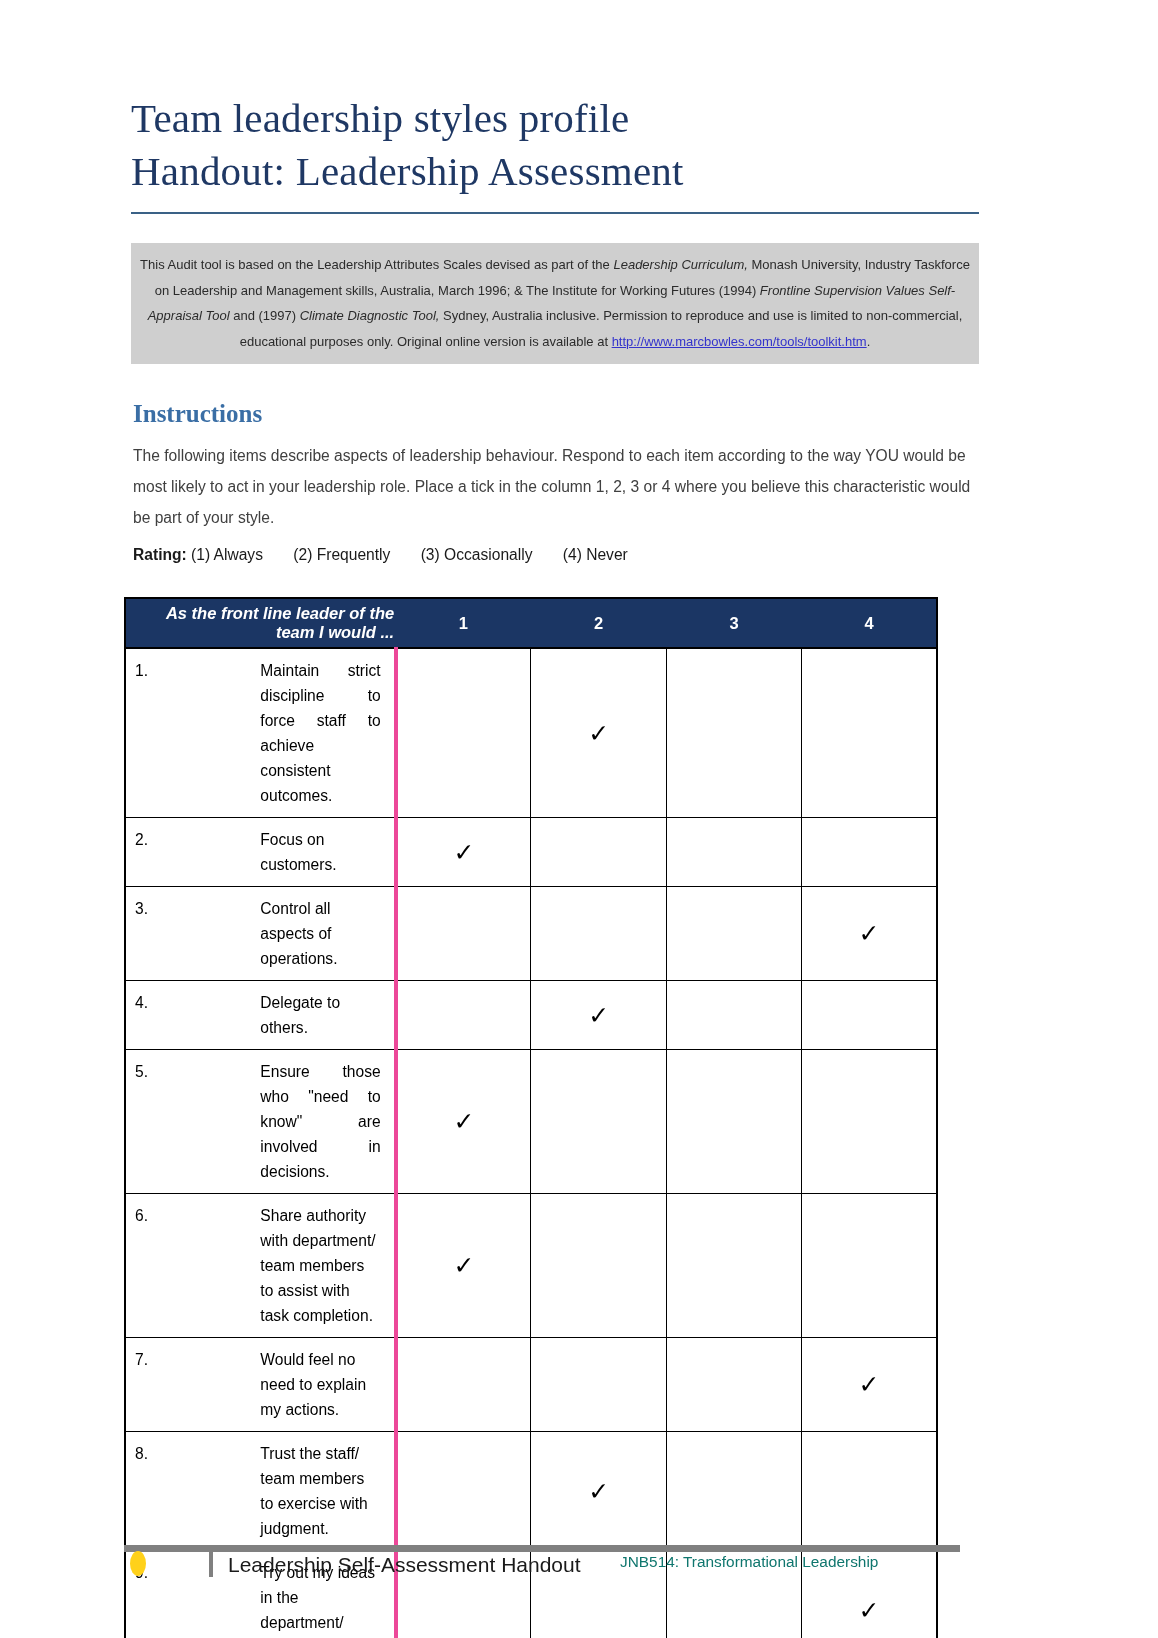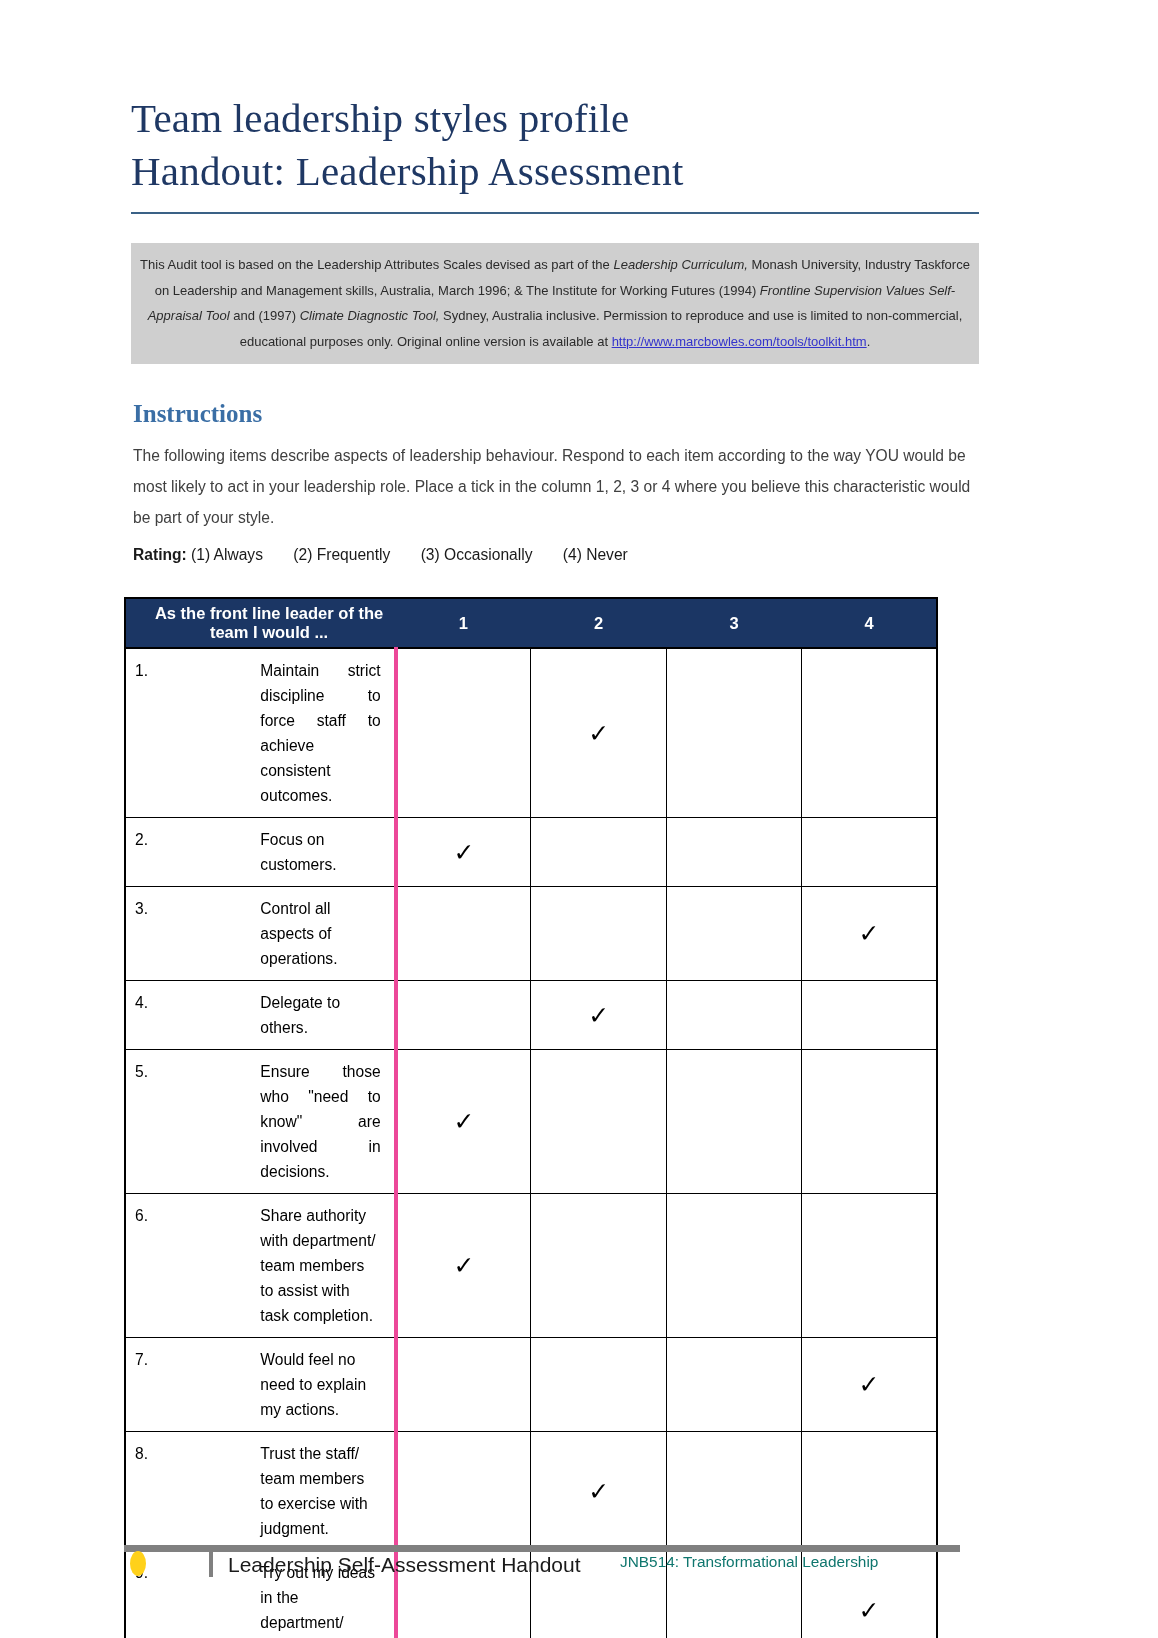--- a/index.html
+++ b/index.html
@@ -114,23 +114,24 @@
     background: #1b3664;
     color: #ffffff;
     font-size: 16.5px;
     font-weight: bold;
     height: 46px;
     vertical-align: middle;
     border: 1px solid #1b3664;
     border-bottom: 2px solid #000000;
   }
   th.col-statement {
-    text-align: center;
+    text-align: right;
     padding-left: 18px;
     border-right: 2px solid #000000;
+    font-style: italic;
   }
   th.col-rate {
     text-align: center;
     border-left: 1px solid #ffffff;
     border-right: 1px solid #ffffff;
   }
   th.col-rate.last { border-right: 1px solid #1b3664; }
 
   .survey-table tbody td {
     border-top: 1px solid #000000;

